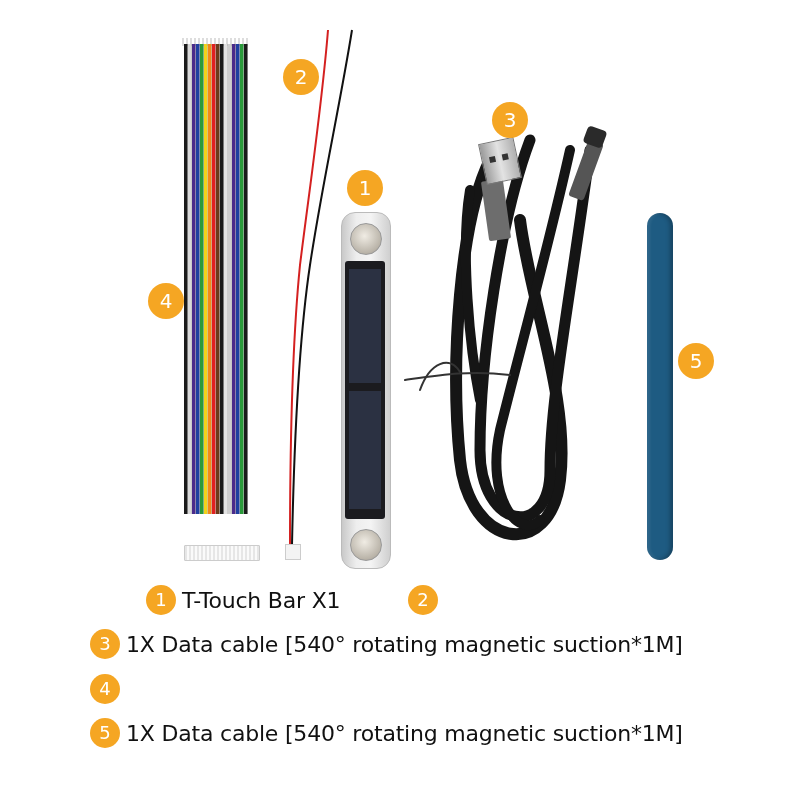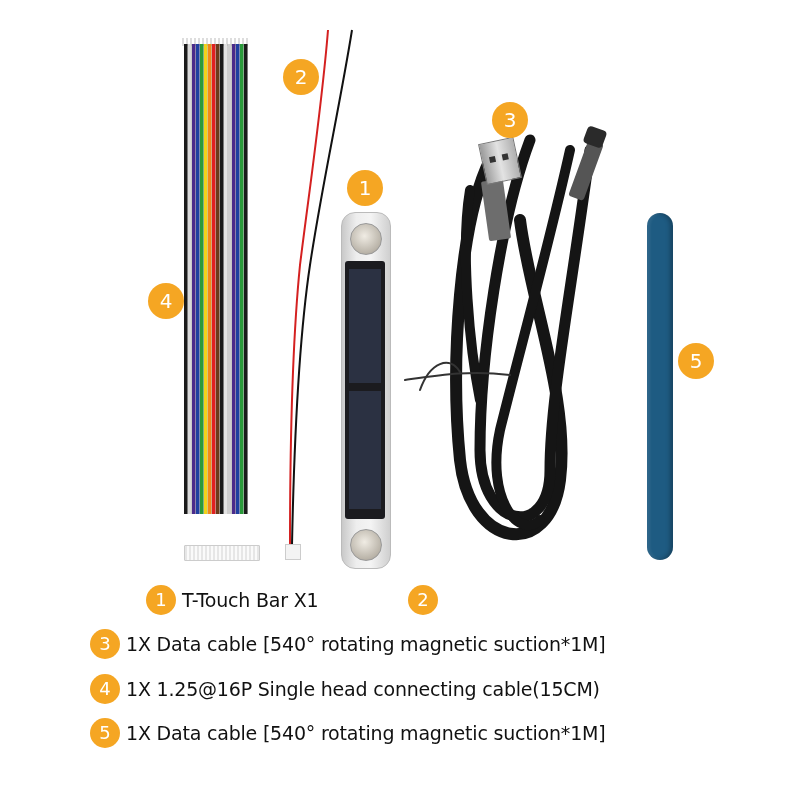--- a/index.html
+++ b/index.html
@@ -29,21 +29,21 @@
   
   .usb { position:absolute; left:482px; top:140px; width:34px; height:40px; background:linear-gradient(90deg,#9a9a9a,#e3e3e3,#b0b0b0); transform:rotate(-12deg); border:1px solid #777; }
   .usb-slot { position:absolute; width:6px; height:6px; background:#333; top:14px; }
   
   .stick { position:absolute; left:647px; top:213px; width:26px; height:347px; background:#1e5b82; border-radius:13px;
     box-shadow:inset -3px 0 4px rgba(0,0,0,0.25), inset 3px 0 3px rgba(255,255,255,0.08); }
   
   .captions { position:absolute; left:0; top:580px; width:800px; height:220px; }
   .cap { position:absolute; display:flex; align-items:center; height:36px; }
   .cap .badge { position:relative; width:30px; height:30px; line-height:30px; font-size:18px; margin-right:6px; flex:0 0 auto; }
-  .cap .txt { font-family:"DejaVu Sans", sans-serif; font-size:19px; color:#111; white-space:nowrap; letter-spacing:-0.2px; }
+  .cap .txt { font-family:"DejaVu Sans", sans-serif; font-size:22px; color:#111; white-space:nowrap; letter-spacing:-0.2px; }
 </style>
 </head>
 <body>
 
 <div class="stage">
 
   <div class="ribbon-tips"></div>
   <div class="ribbon" id="ribbon">
       <div class="wire" style="background: linear-gradient(90deg, rgb(26, 26, 26), rgb(26, 26, 26) 70%, rgba(0, 0, 0, 0.25));"></div>
       <div class="wire" style="background: linear-gradient(90deg, rgb(217, 217, 217), rgb(217, 217, 217) 70%, rgba(0, 0, 0, 0.25));"></div>
@@ -112,19 +112,18 @@
   </div>
   <div class="cap" style="left:408px;top:2px;">
     <span class="badge">2</span>
   </div>
   <div class="cap" style="left:90px;top:46px;">
     <span class="badge">3</span>
     <span class="txt">1X Data cable [540° rotating magnetic suction*1M]</span>
   </div>
   <div class="cap" style="left:90px;top:91px;">
     <span class="badge">4</span>
-    <span class="txt">1X 1.25@16P Single head connecting cable(15CM)</span>
   </div>
   <div class="cap" style="left:90px;top:135px;">
     <span class="badge">5</span>
     <span class="txt">1X Data cable [540° rotating magnetic suction*1M]</span>
   </div>
 </div>
 
 </body></html>

